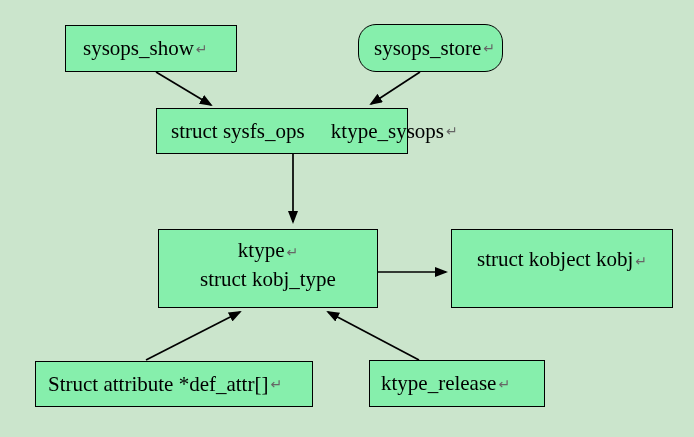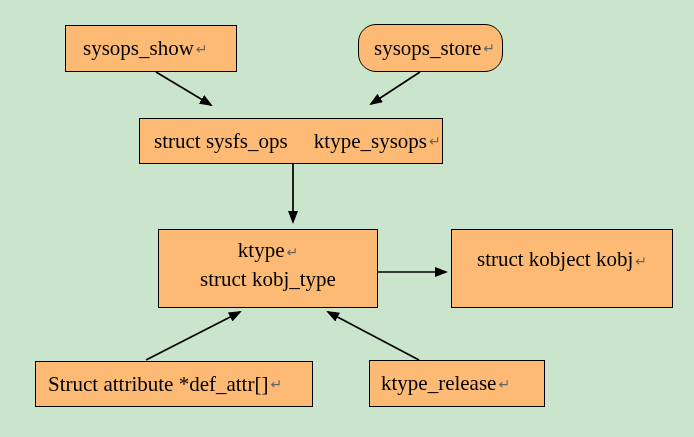--- a/index.html
+++ b/index.html
@@ -15,21 +15,21 @@
   }
   .arrows {
     position: absolute;
     left: 0; top: 0;
     width: 694px; height: 437px;
     pointer-events: none;
   }
   .arrows line { stroke: #000; stroke-width: 1.7; }
   .node {
     position: absolute;
-    background: #fdba74;
+    background: #86efac;
     border: 1.5px solid #000;
     box-sizing: border-box;
     white-space: nowrap;
   }
   .node.row {
     display: flex;
     align-items: center;
   }
   .node.centered {
     text-align: center;
@@ -38,21 +38,21 @@
   .label { white-space: pre; }
   .pmark {
     font-family: "DejaVu Sans", sans-serif;
     font-size: 14px;
     color: #666;
     margin-left: 2px;
   }
   
   #n-sysops-show   { left: 65px;  top: 25px;  width: 172px; height: 47px; padding-left: 17px; }
   #n-sysops-store  { left: 358px; top: 24px;  width: 145px; height: 48px; padding-left: 15px; border-radius: 18px; }
-  #n-ktype-sysops  { left: 139px; top: 108px; width: 304px; height: 46px; padding-left: 14px; margin-top: 10px; }
+  #n-ktype-sysops  { left: 156px; top: 108px; width: 252px; height: 46px; padding-left: 14px; }
   #n-kobj-type     { left: 158px; top: 229px; width: 220px; height: 79px; padding-top: 7px; }
   #n-kobject       { left: 451px; top: 229px; width: 222px; height: 79px; padding-top: 16px; }
   #n-def-attr      { left: 35px;  top: 361px; width: 278px; height: 46px; padding-left: 12px; }
   #n-ktype-release { left: 369px; top: 360px; width: 176px; height: 47px; padding-left: 11px; }
 </style>
 </head>
 <body>
 
 <div class="canvas">
 

